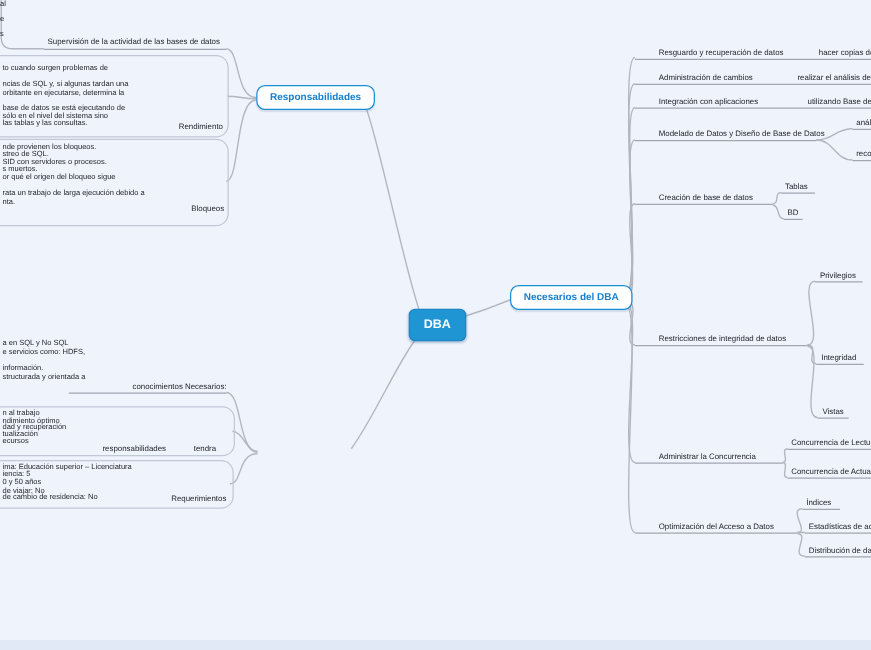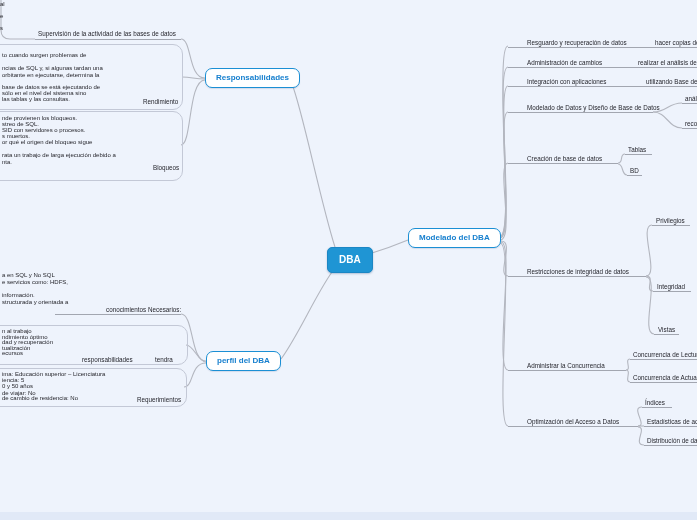--- a/index.html
+++ b/index.html
@@ -74,23 +74,22 @@
       <path d="M206,361 C190,361 194,314 181,314"></path>
       <path d="M206,362 C198,362 194,345 186,345"></path>
       <path d="M206,363 C190,363 194,387 184,387"></path>
     </g>
   </svg>
 
   <div class="center-node" style="left:327px;top:247px;">DBA</div>
 
   <div class="node" style="left:205px;top:68px;">Responsabilidades</div>
 
-  <div class="node" style="left:408px;top:228px;">Modelado del DBA</div>
+  <div class="node" style="left:408px;top:228px;">Necesarios del DBA</div>
 
-  <div class="node" style="left:206px;top:351px;">perfil del DBA</div>
 
   <span class="tiny" style="left:0;top:1px;">al</span>
   <span class="tiny" style="left:0;top:13px;">e</span>
   <span class="tiny" style="left:0;top:25px;">s</span>
 
   <span class="leaf" style="left:38px;top:30px;">Supervisión de la actividad de las bases de datos</span>
   <div class="uline" style="left:35px;top:39px;width:146px;"></div>
 
   <div class="mbox" style="left:-34px;top:44px;width:215px;height:64px;"></div>
   <span class="tiny" style="left:2px;top:52px;">to cuando surgen problemas de</span>

